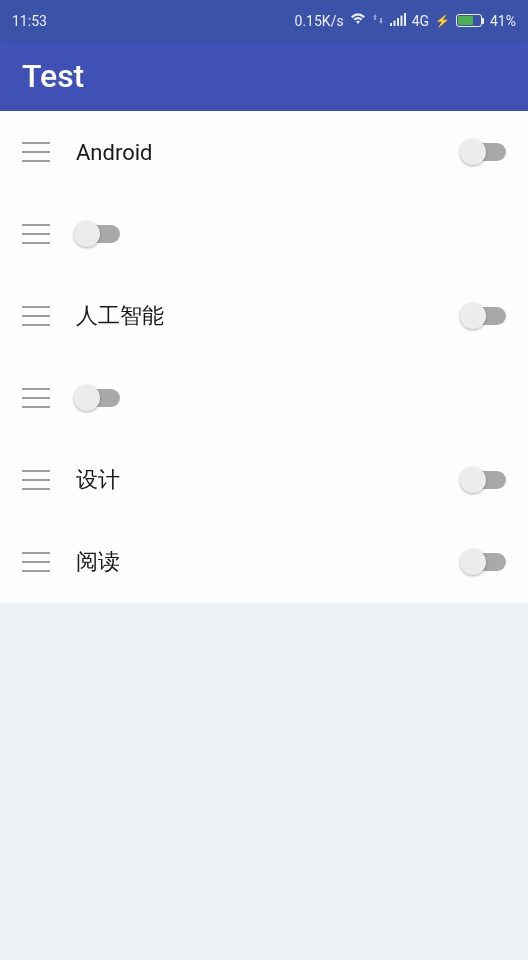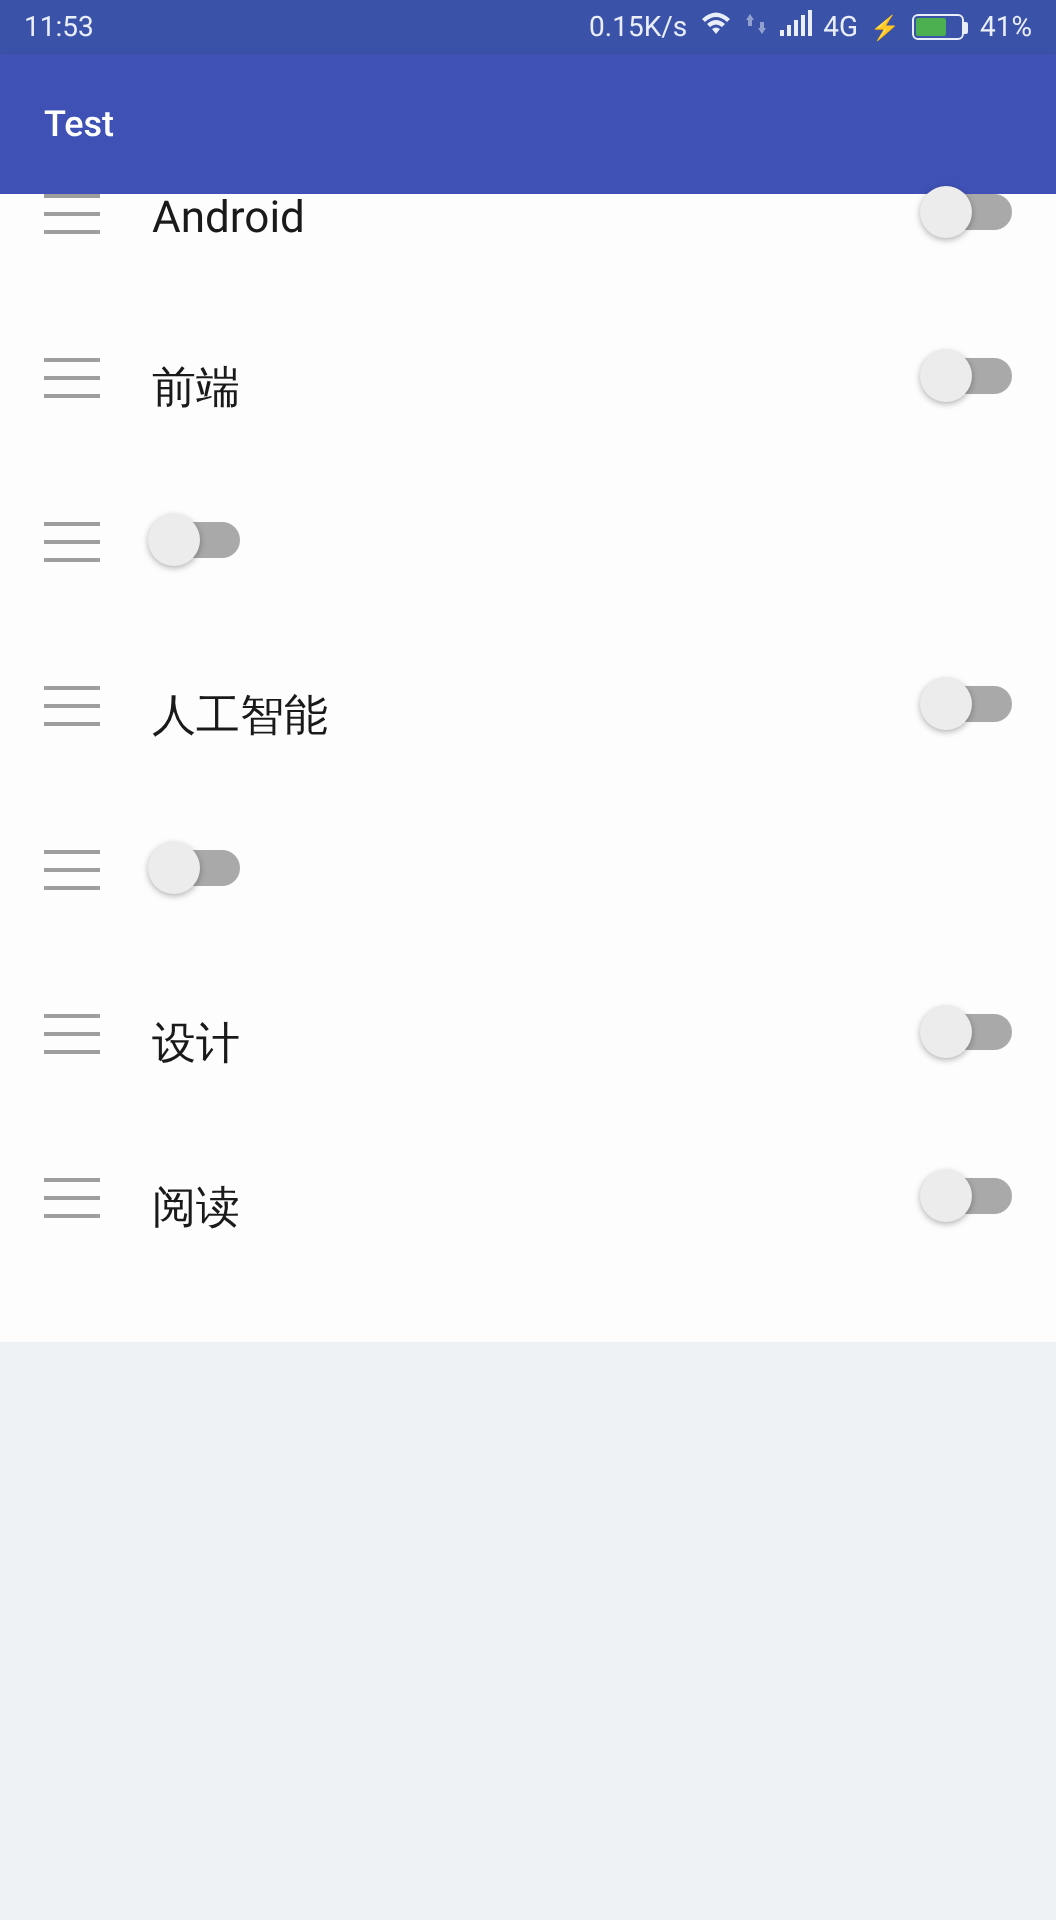--- a/index.html
+++ b/index.html
@@ -8,21 +8,21 @@
       box-sizing: border-box;
     }
     body {
       width: 528px;
       height: 960px;
       font-family: -apple-system, BlinkMacSystemFont, "Segoe UI", Roboto, sans-serif;
       background: #eef2f5;
       overflow: hidden;
     }
     .status-bar {
-      height: 27px;
+      height: 41px;
       background: #3a52a8;
       color: #eaeef8;
       display: flex;
       justify-content: space-between;
       align-items: center;
       padding: 0 12px;
       font-size: 14px;
     }
     .status-left {
       display: flex;
@@ -65,30 +65,30 @@
     .app-bar {
       height: 70px;
       background: #3f51b5;
       display: flex;
       align-items: center;
       padding: 0 22px;
       box-shadow: 0 2px 4px rgba(0,0,0,0.2);
     }
     .app-title {
       color: #fff;
-      font-size: 18px;
+      font-size: 32px;
       font-weight: 500;
     }
     .list {
       background: #fdfdfe;
     }
     .list-item {
       height: 82px;
       display: flex;
-      align-items: flex-start;
+      align-items: center;
       padding: 0 22px;
     }
     .drag-icon {
       width: 28px;
       height: 20px;
       display: flex;
       flex-direction: column;
       justify-content: space-between;
       margin-right: 26px;
     }
@@ -178,31 +178,20 @@
       <div class="toggle">
         <div class="toggle-thumb"></div>
       </div>
     </div>
     <div class="list-item">
       <div class="drag-icon">
         <span></span>
         <span></span>
         <span></span>
       </div>
-      <div class="item-label">前端</div>
-      <div class="toggle">
-        <div class="toggle-thumb"></div>
-      </div>
-    </div>
-    <div class="list-item">
-      <div class="drag-icon">
-        <span></span>
-        <span></span>
-        <span></span>
-      </div>
       <div class="toggle">
         <div class="toggle-thumb"></div>
       </div>
     </div>
     <div class="list-item">
       <div class="drag-icon">
         <span></span>
         <span></span>
         <span></span>
       </div>

